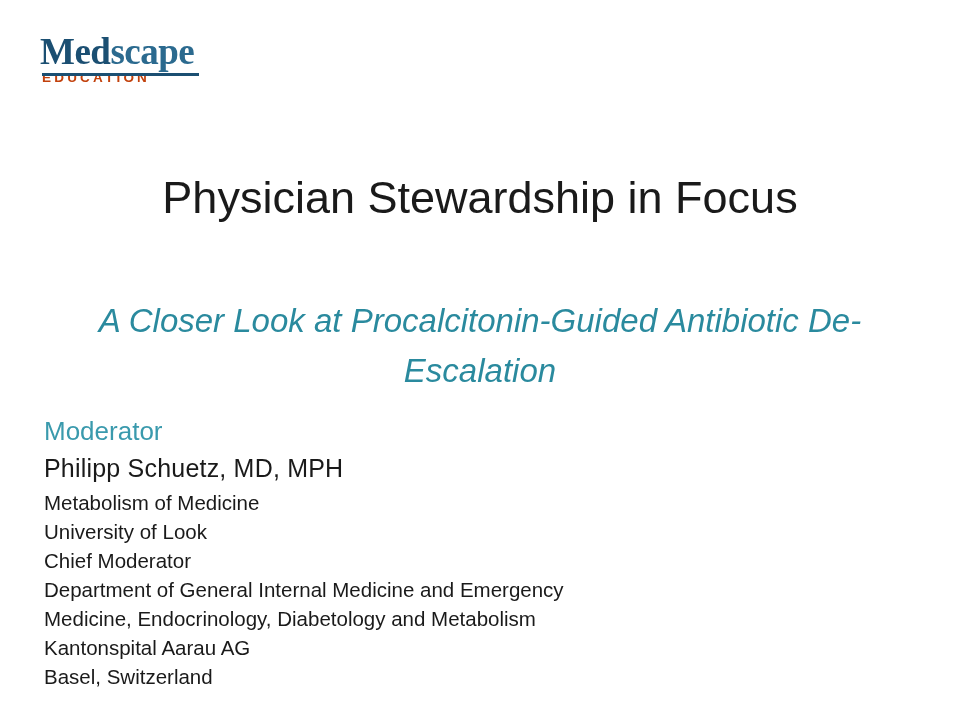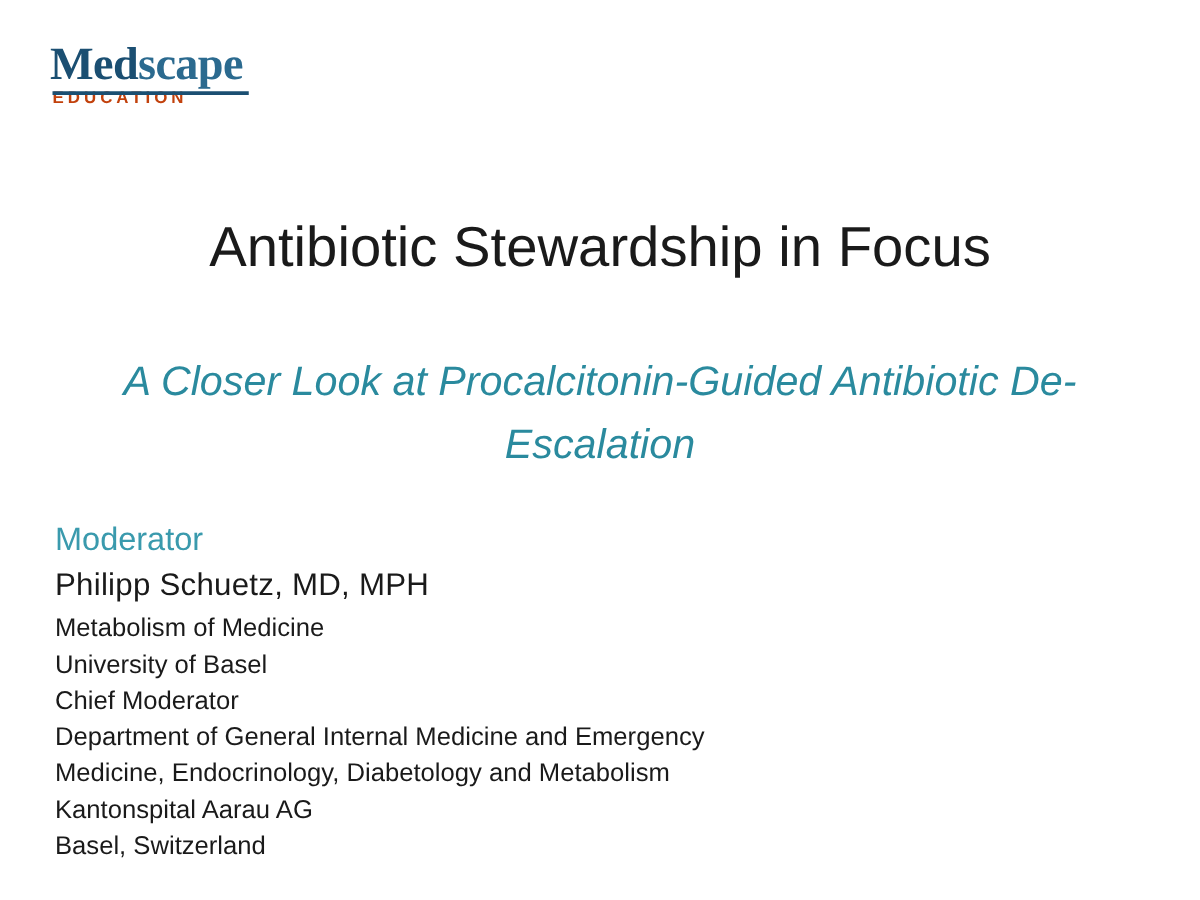--- a/index.html
+++ b/index.html
@@ -71,21 +71,21 @@
     width: 960px;
     text-align: center;
     font-size: 45px;
     color: #1a1a1a;
     font-weight: normal;
     letter-spacing: 0px;
   }
   .subtitle {
     position: absolute;
     left: 60px;
-    top: 280px;
+    top: 296px;
     width: 840px;
     text-align: center;
     font-size: 33px;
     line-height: 50px;
     font-style: italic;
     color: #2a8a9e;
   }
 
   
   .moderator-label {
@@ -120,31 +120,31 @@
 <body>
 
 <div class="slide">
 
   <div class="logo">
     <div class="logo-word"><span class="logo-med">Med</span><span class="logo-scape">scape</span></div>
     <div class="logo-underline"></div>
     <div class="logo-sub">EDUCATION</div>
   </div>
 
-  <div class="title">Antibiotic Stewardship in Focus</div>
+  <div class="title">Physician Stewardship in Focus</div>
 
   <div class="subtitle">A Closer Look at Procalcitonin-Guided Antibiotic De-Escalation</div>
 
   <div class="moderator-label">Moderator</div>
 
   <div class="moderator-name">Philipp Schuetz, MD, MPH</div>
 
   <div class="affiliations">
     <div>Metabolism of Medicine</div>
-    <div>University of Basel</div>
+    <div>University of Look</div>
     <div>Chief Moderator</div>
     <div>Department of General Internal Medicine and Emergency</div>
     <div>Medicine, Endocrinology, Diabetology and Metabolism</div>
     <div>Kantonspital Aarau AG</div>
     <div>Basel, Switzerland</div>
   </div>
 
 </div>
 
 </body></html>

